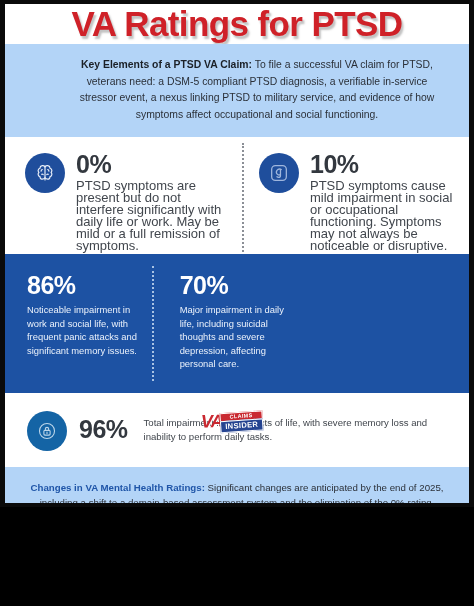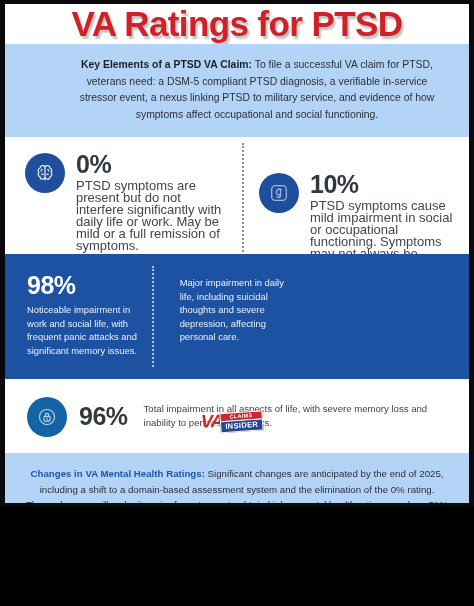--- a/index.html
+++ b/index.html
@@ -68,21 +68,21 @@
     padding: 14px 0 10px 0;
     height: 117px;
     box-sizing: border-box;
   }
   .col-half {
     width: 50%;
     display: flex;
     padding: 0 14px 0 20px;
     box-sizing: border-box;
   }
-  .col-half.right { padding-left: 22px; padding-right: 10px; margin-top: 20px;}
+  .col-half.right { padding-left: 22px; padding-right: 10px;}
   .dotted-v {
     position: absolute;
     left: 237px;
     top: 6px;
     bottom: 2px;
     width: 0;
     border-left: 2px dotted #8b8f96;
   }
   .icon-circle {
     flex: 0 0 auto;
@@ -297,25 +297,26 @@
         <span class="wm-badge">
           <span class="wm-claims">CLAIMS</span>
           <span class="wm-insider">INSIDER</span>
         </span>
       </div>
     </div>
 
     <div class="dark-band">
       <div class="third mid">
         <div class="divider"></div>
-        <div class="pct-light">98%</div>
+        <div class="pct-light">86%</div>
         <div class="desc-light">Noticeable impairment in work and social life, with frequent panic attacks and significant memory issues.</div>
       </div>
       <div class="third last">
         <div class="divider"></div>
+        <div class="pct-light">70%</div>
         <div class="desc-light">Major impairment in daily life, including suicidal thoughts and severe depression, affecting personal care.</div>
       </div>
     </div>
 
     <div class="full-row">
       <div class="icon-circle teal">
         <svg width="22" height="22" viewBox="0 0 24 24" fill="none" stroke="#bcd6ea" stroke-width="1.2" stroke-linecap="round" stroke-linejoin="round">
           <circle cx="12" cy="12" r="8.2"></circle>
           <rect x="8.6" y="11.3" width="6.8" height="5.2" rx="1.1"></rect>
           <path d="M10.2 11.3V9.8a1.8 1.8 0 0 1 3.6 0v1.5"></path>

